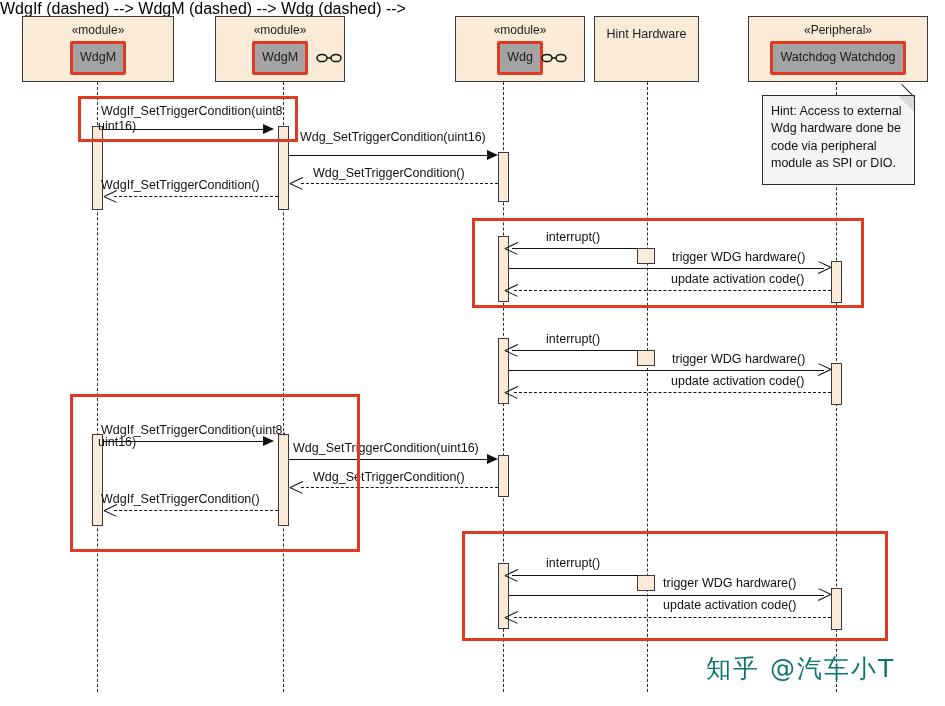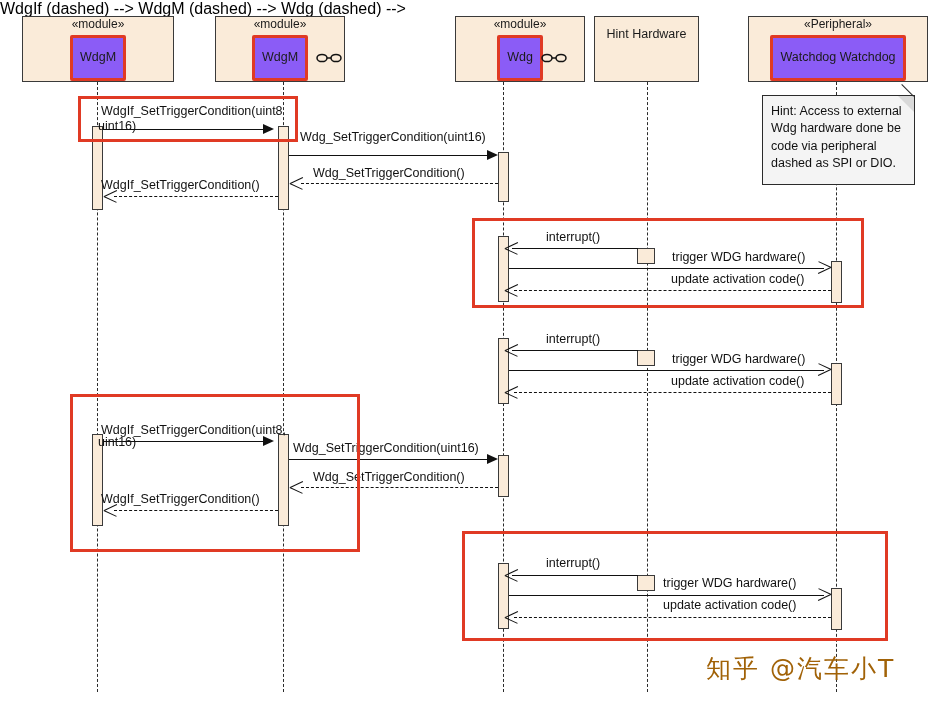--- a/index.html
+++ b/index.html
@@ -36,22 +36,22 @@
   }
   .pname {
     font-size: 12.5px;
     color: #1b1b1b;
     white-space: nowrap;
     padding: 1px 4px;
   }
   .pname.boxed {
     border: 3px solid #e03a24;
     border-radius: 2px;
-    padding: 12px 7px;
-    background: #8b5cf6;
+    padding: 6px 7px;
+    background: #a3a3a3;
   }
   .pname.plain { padding-top: 0; }
   
   .lollipop {
     position: absolute;
     width: 26px; height: 10px;
   }
   
   .lifeline {
     position: absolute;
@@ -132,21 +132,21 @@
     top: 0; right: 0;
     width: 17px; height: 0;
     border-top: 1px solid #2b2b2b;
     transform-origin: 100% 0;
     transform: rotate(45deg);
   }
   
   .watermark {
     position: absolute;
     font-size: 25px;
-    color: #a16207;
+    color: #0f766e;
     letter-spacing: 2px;
     font-family: "DejaVu Sans", sans-serif;
     white-space: nowrap;
     user-select: none;
   }
 </style>
 </head>
 <body>
 
 <div id="canvas">
@@ -193,21 +193,21 @@
     <div class="pname boxed">Watchdog Watchdog</div>
   </div>
 
   
   <div class="note" style="left:762px; top:95px; width:153px; height:90px;">
     <div class="fold"></div>
     <div class="foldline"></div>
     <div>Hint: Access to external</div>
     <div>Wdg hardware done be</div>
     <div>code via peripheral</div>
-    <div>dashed as SPI or DIO.</div>
+    <div>module as SPI or DIO.</div>
   </div>
 
   
   
   <div class="activation" style="left:92px;  top:126px; height:84px;"></div>
   <div class="activation" style="left:278px; top:126px; height:84px;"></div>
   <div class="activation" style="left:498px; top:152px; height:50px;"></div>
 
   
   <div class="msglabel" style="left:101px; top:104px;"><span>WdgIf_SetTriggerCondition(uint8</span></div>

